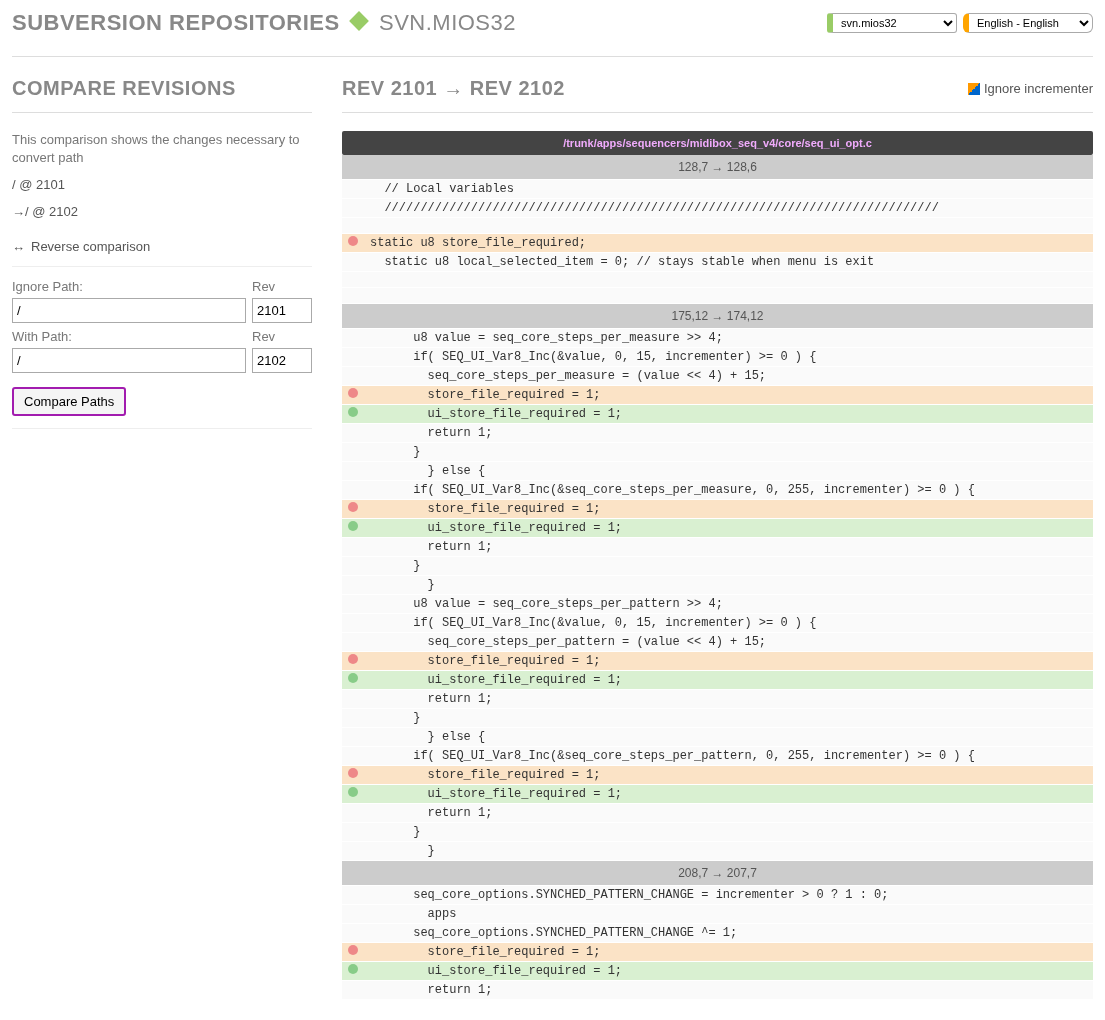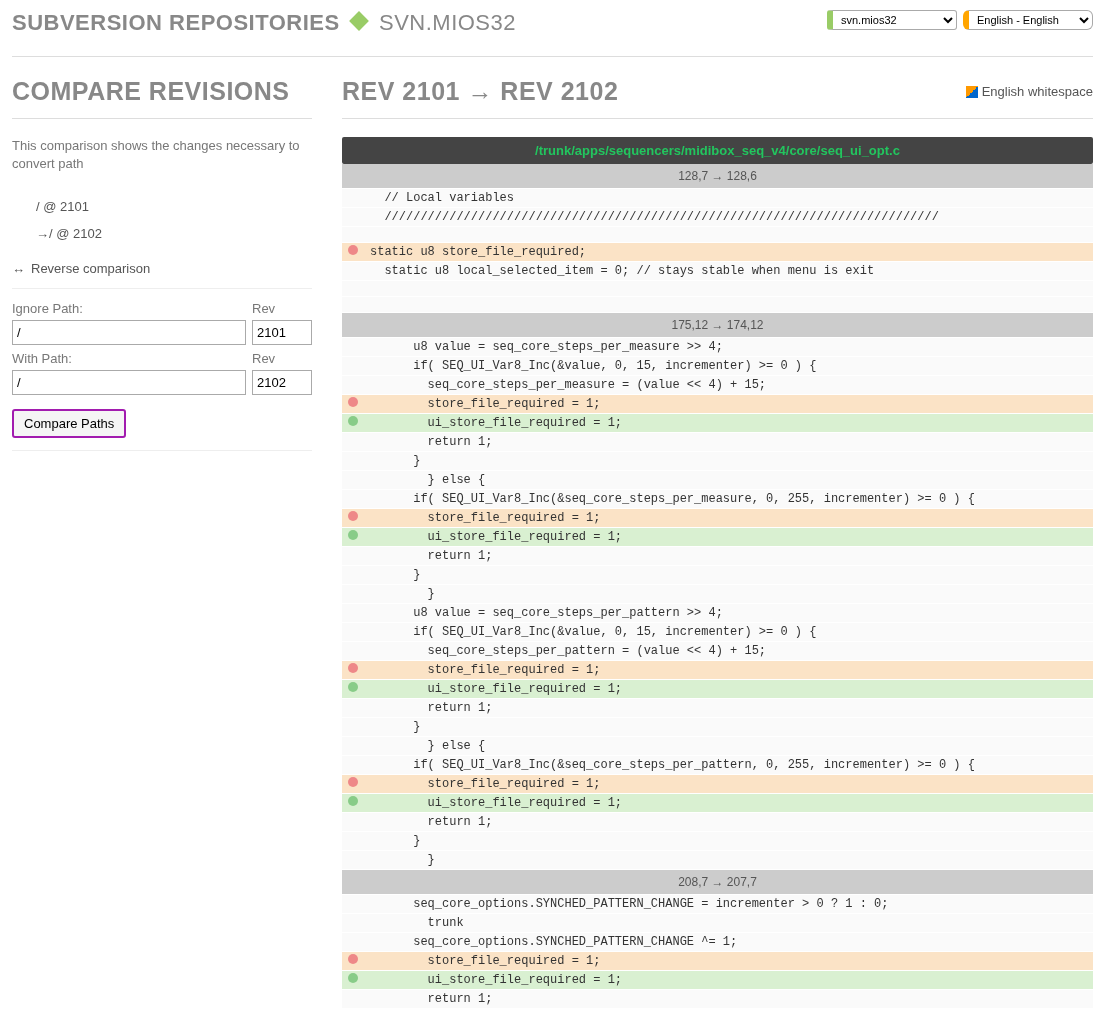--- a/index.html
+++ b/index.html
@@ -1,47 +1,47 @@
 <!DOCTYPE html>
 <html><head>
 <meta charset="utf-8">
 <style>
 * { box-sizing: border-box; margin: 0; padding: 0; }
 body { font-family: "Lucida Grande", Verdana, Arial, sans-serif; font-size: 13px; color: #333; background: #fff; padding: 0 12px; }
-.topbar { display: flex; align-items: flex-start; padding: 10px 0; }
+.topbar { display: flex; align-items: center; padding: 10px 0; }
 .topbar h1 { font-size: 22px; font-weight: bold; color: #888; letter-spacing: 0.5px; }
 .topbar .cube { display:inline-block; width:14px; height:14px; background:#9c6; margin: 0 6px; transform: rotate(45deg); position:relative; top:-2px; }
 .topbar .repo { color: #888; font-weight: normal; }
 .topbar .spacer { flex:1; }
 select { font-size: 11px; padding: 2px 4px; border: 1px solid #aaa; border-radius: 3px; background: #fff; margin-left: 6px; min-width: 130px; }
 .select-f { border-left: 6px solid #9c6; }
 .select-e { border-left: 6px solid orange; border-radius: 6px; }
 hr.top { border: none; border-top: 1px solid #ddd; margin: 10px 0 20px; }
 .cols { display: flex; gap: 30px; }
 .left { width: 300px; flex-shrink: 0; }
 .right { flex: 1; }
-h2 { font-size: 25px; font-weight: bold; color: #888; letter-spacing: 0.5px; }
+h2 { font-size: 20px; font-weight: bold; color: #888; letter-spacing: 0.5px; }
 .right-head { display:flex; align-items:center; }
 .right-head .spacer { flex:1; }
 .ignore { font-size:13px; color:#555; text-decoration:none; }
 .ignore .ic { display:inline-block; width:12px; height:12px; background:linear-gradient(135deg,#f90 50%,#06c 50%); margin-right:4px; vertical-align:-2px; }
 hr.sec { border:none; border-top:1px solid #ddd; margin: 12px 0 18px; }
-.left p { color:#777; font-size:13px; margin-bottom:20px; line-height:1.4; }
-.pathlist { list-style:none; margin-left:24px; margin-bottom:14px; }
+.left p { color:#777; font-size:13px; margin-bottom:4px; line-height:1.4; }
+.pathlist { list-style:none; margin-bottom:14px; }
 .pathlist li { padding:6px 0; color:#555; }
 .rev-link { color:#555; cursor:pointer; }
 .rev-link .arr { margin-right:6px; }
 hr.thin { border:none; border-top:1px solid #eee; margin:12px 0; }
 .form-row { display:flex; gap:6px; margin-bottom:6px; }
 .form-col { flex:1; }
 .form-col.sm { flex:0 0 60px; }
 .form-col label { display:block; font-size:13px; color:#777; margin-bottom:4px; }
 .form-col input { width:100%; padding:4px; font-size:13px; border:1px solid #aaa; }
 button.cmp { margin-top:8px; padding:5px 10px; font-size:13px; border:2px solid #a21caf; border-radius:3px; background:#f5f5f5; cursor:pointer; }
-.filehead { background:#444; color:#22c55e; text-align:center; padding:6px; font-size:13px; font-weight:bold; border-radius:2px; }
+.filehead { background:#444; color:#f0abfc; text-align:center; padding:6px; font-size:11px; font-weight:bold; border-radius:2px; }
 table.diff { width:100%; border-collapse:collapse; font-family: Monaco, "Courier New", monospace; font-size:12px; }
 table.diff td { padding:2px 6px; border-bottom:1px solid #fff; white-space:pre; }
 table.diff td.sign { width:16px; text-align:center; }
 tr.hunk td { background:#ccc; color:#555; text-align:center; padding:5px; font-family:"Lucida Grande",sans-serif; }
 tr.ctx td { background:#fafafa; }
 tr.del td { background:#fbe3c6; }
 tr.add td { background:#d9f0d1; }
 tr.blank td { background:#fafafa; height:16px; }
 .sign.del-s::before { content:""; display:inline-block; width:10px; height:10px; border-radius:50%; background:#e88; }
 .sign.add-s::before { content:""; display:inline-block; width:10px; height:10px; border-radius:50%; background:#8c8; }
@@ -93,21 +93,21 @@
       </div>
     </div>
     <button class="cmp">Compare Paths</button>
     <hr class="thin">
   </div>
 
   <div class="right">
     <div class="right-head">
       <h2>REV 2101 → REV 2102</h2>
       <div class="spacer"></div>
-      <a class="ignore"><span class="ic"></span><span>English whitespace</span></a>
+      <a class="ignore"><span class="ic"></span><span>Ignore incrementer</span></a>
     </div>
     <hr class="sec">
     <div class="filehead">/trunk/apps/sequencers/midibox_seq_v4/core/seq_ui_opt.c</div>
     <table class="diff">
       <tbody id="diff-body">
           <tr class="hunk">
             <td colspan="2">128,7 → 128,6</td>
           </tr>
           <tr class="ctx">
             <td class="sign "></td>
@@ -254,21 +254,21 @@
           </tr>
           <tr class="hunk">
             <td colspan="2">208,7 → 207,7</td>
           </tr>
           <tr class="ctx">
             <td class="sign "></td>
             <td>      seq_core_options.SYNCHED_PATTERN_CHANGE = incrementer &gt; 0 ? 1 : 0;</td>
           </tr>
           <tr class="ctx">
             <td class="sign "></td>
-            <td>        trunk</td>
+            <td>        apps</td>
           </tr>
           <tr class="ctx">
             <td class="sign "></td>
             <td>      seq_core_options.SYNCHED_PATTERN_CHANGE ^= 1;</td>
           </tr>
           <tr class="del">
             <td class="sign del-s"></td>
             <td>        store_file_required = 1;</td>
           </tr>
           <tr class="add">

